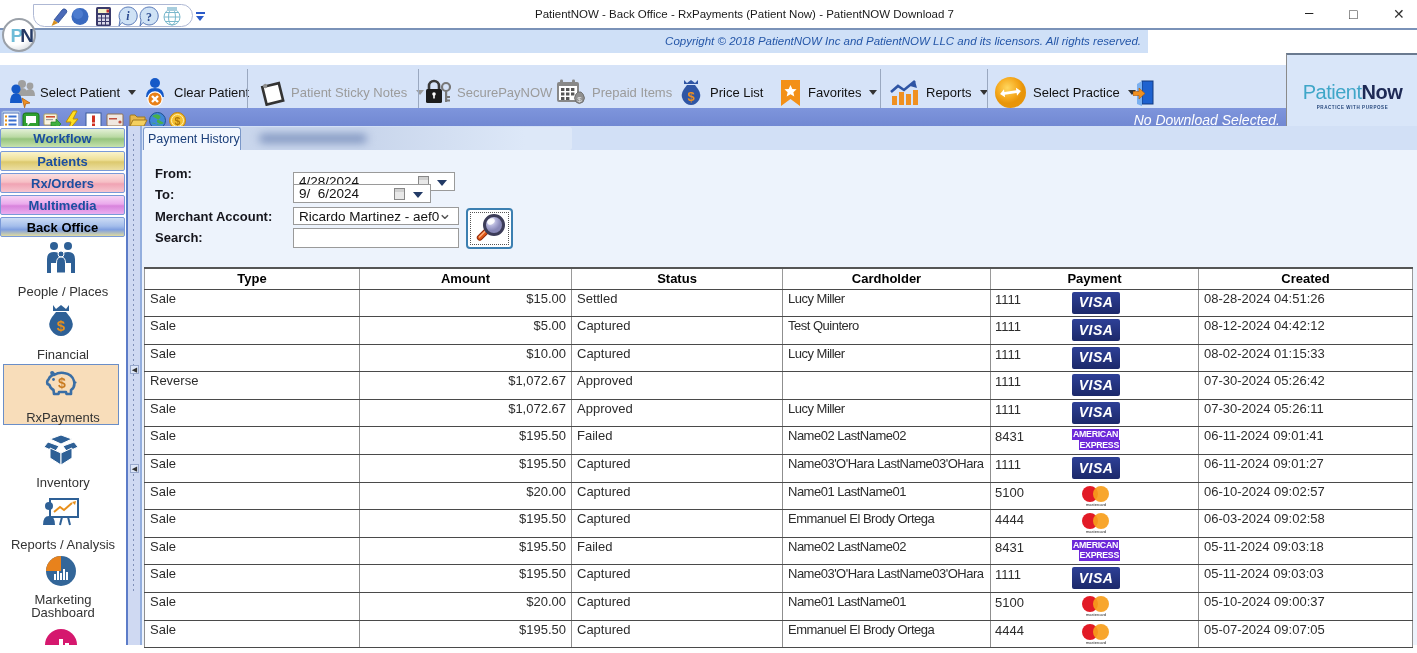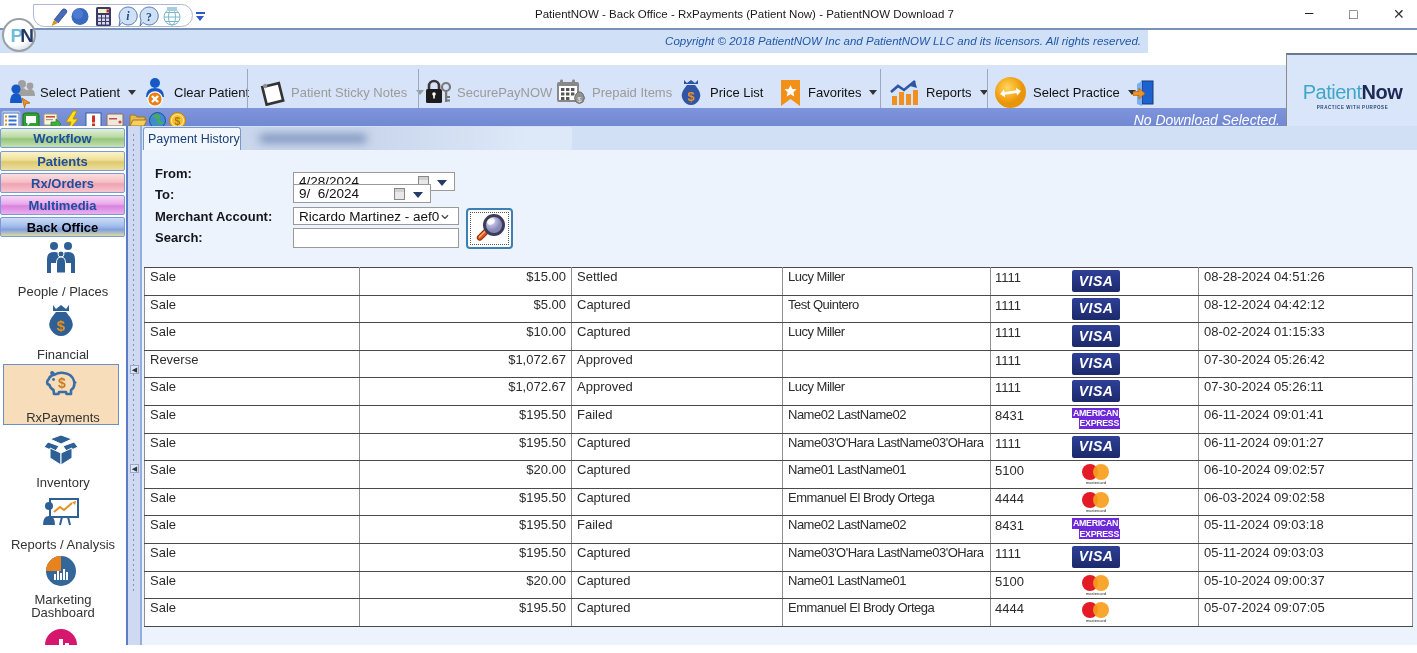--- a/index.html
+++ b/index.html
@@ -457,20 +457,28 @@
     <table id="ptable">
       <colgroup>
           <col style="width:215px">
           <col style="width:212px">
           <col style="width:211px">
           <col style="width:208px">
           <col style="width:208px">
           <col style="width:214px">
         </colgroup>
       <tbody>
+          <tr>
+            <th>Type</th>
+            <th>Amount</th>
+            <th>Status</th>
+            <th>Cardholder</th>
+            <th>Payment</th>
+            <th>Created</th>
+          </tr>
       <tr>
             <td>Sale</td>
             <td class="amt">$15.00</td>
             <td>Settled</td>
             <td>Lucy Miller</td>
             <td class="paycell">
               <span class="num">1111</span>
               <span class="badge badge-visa"></span>
             </td>
             <td>08-28-2024 04:51:26</td>

